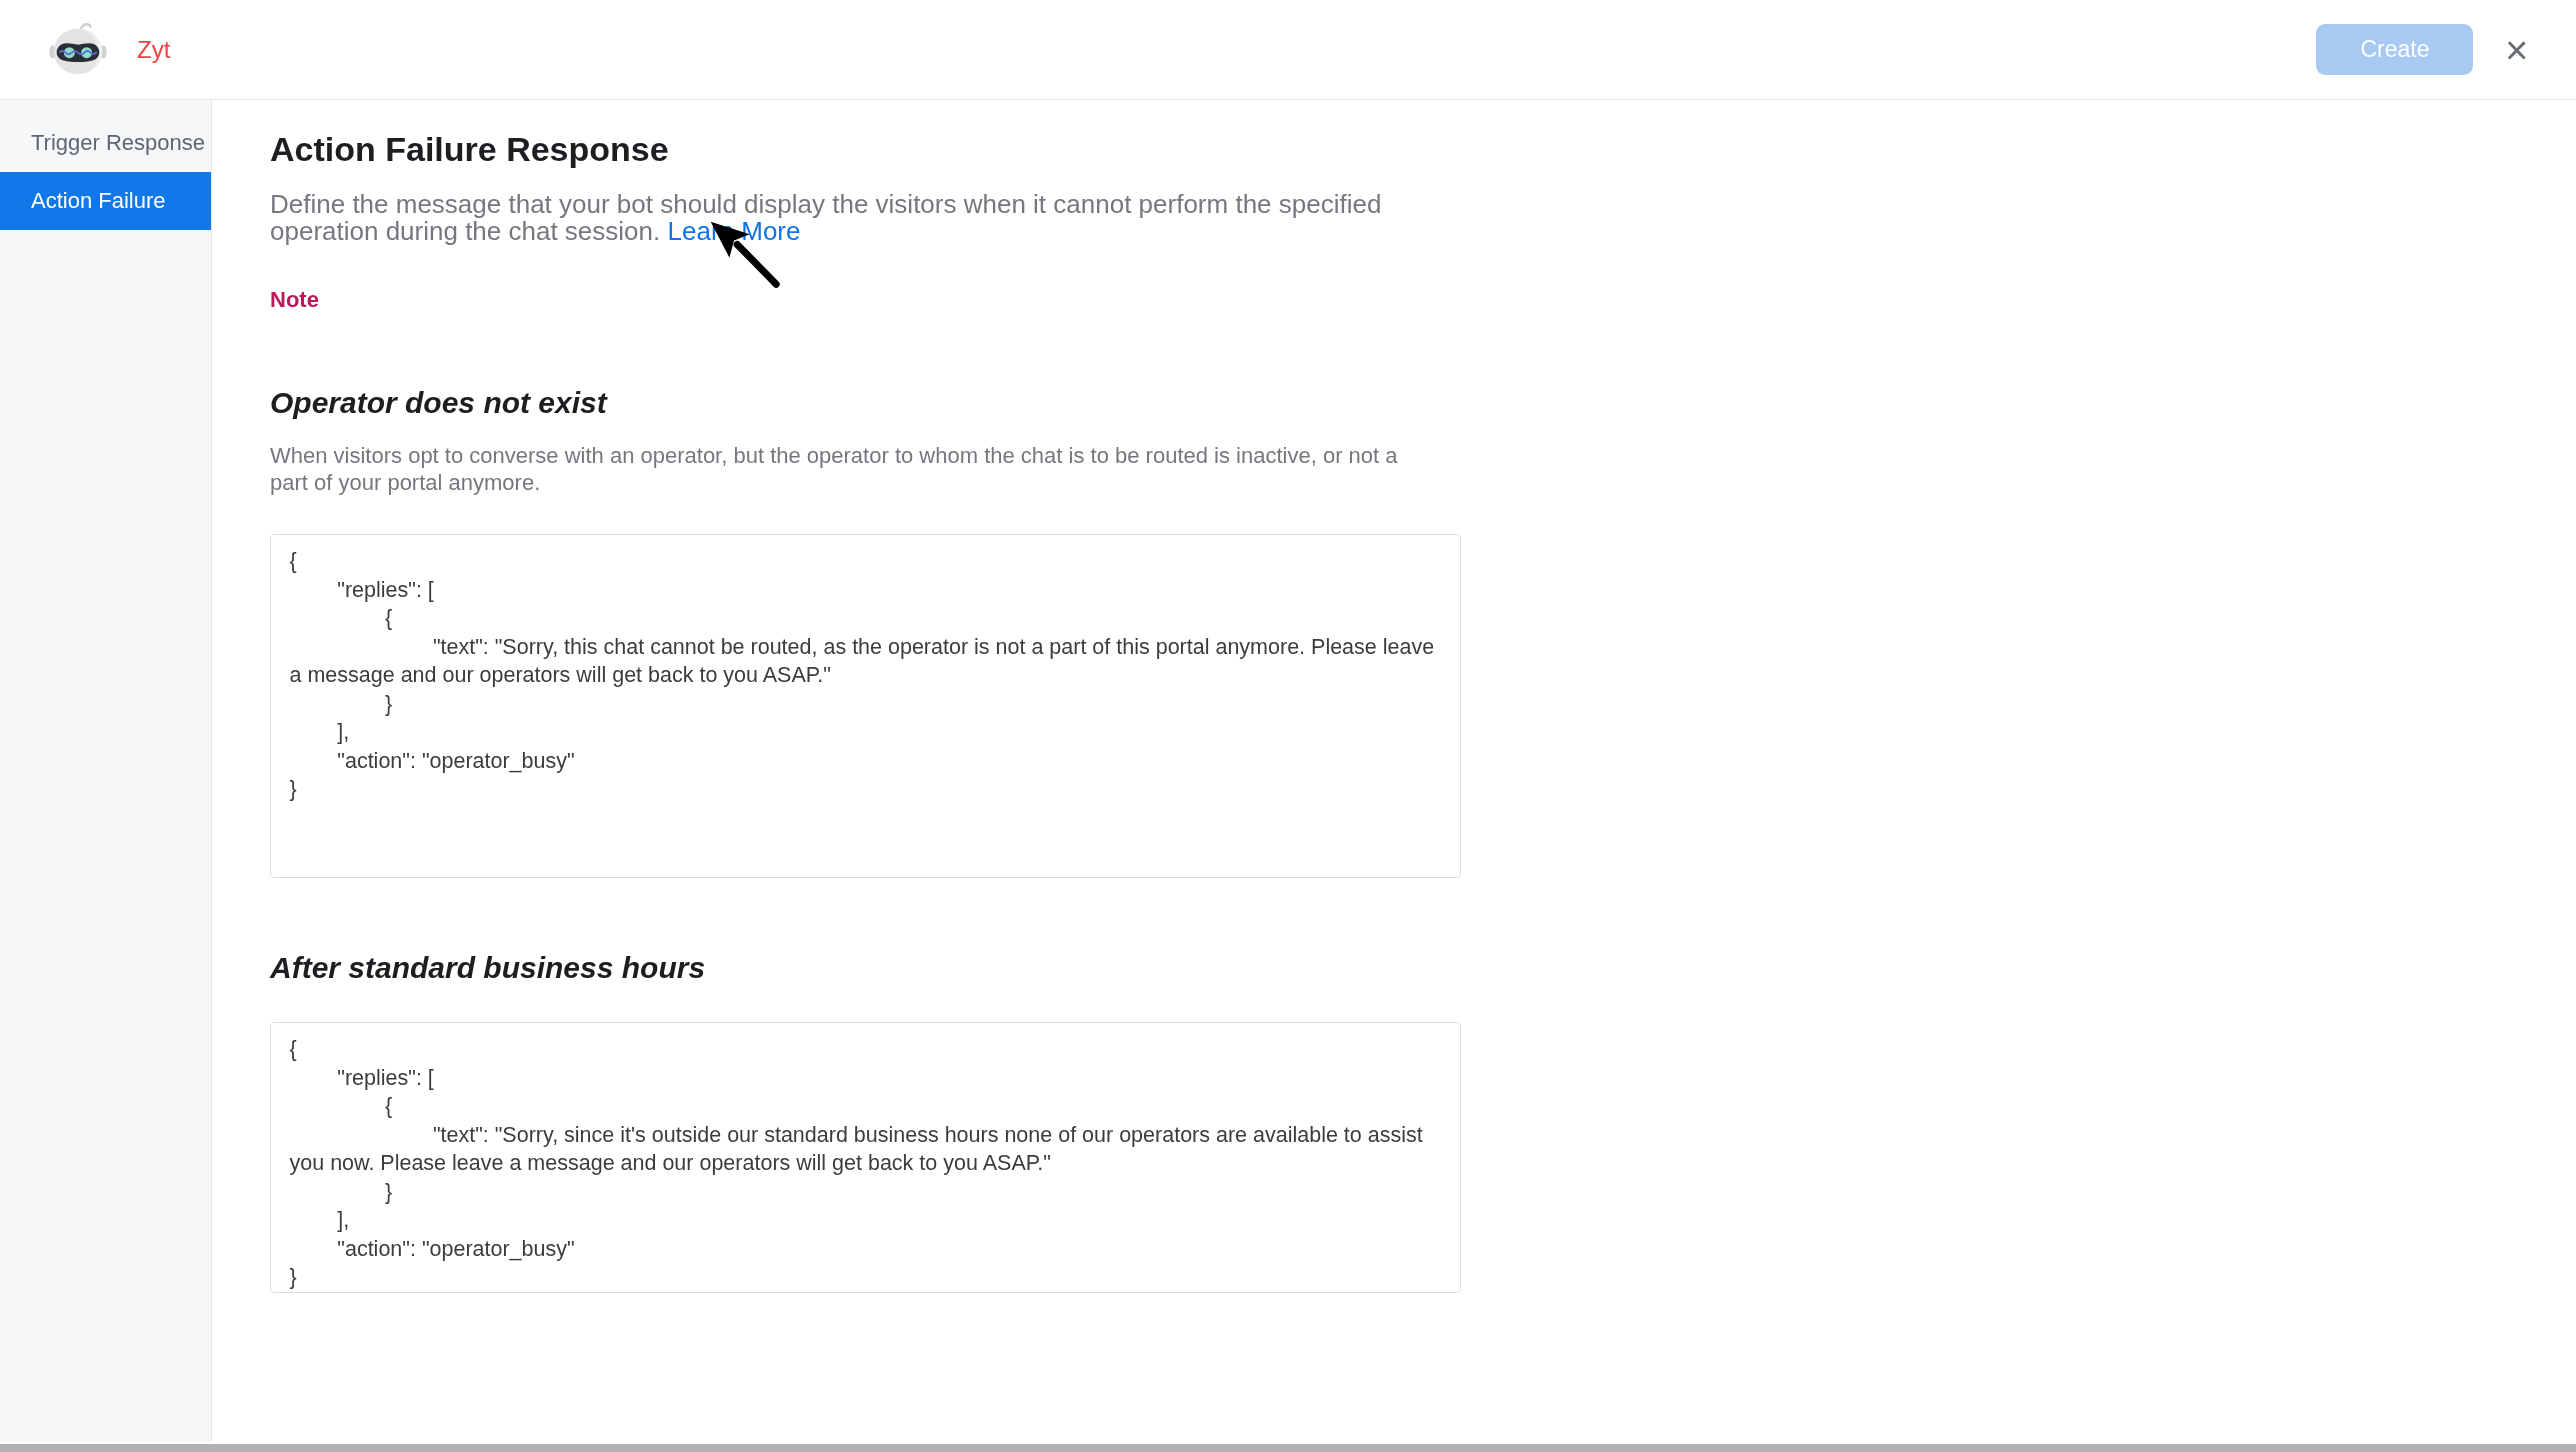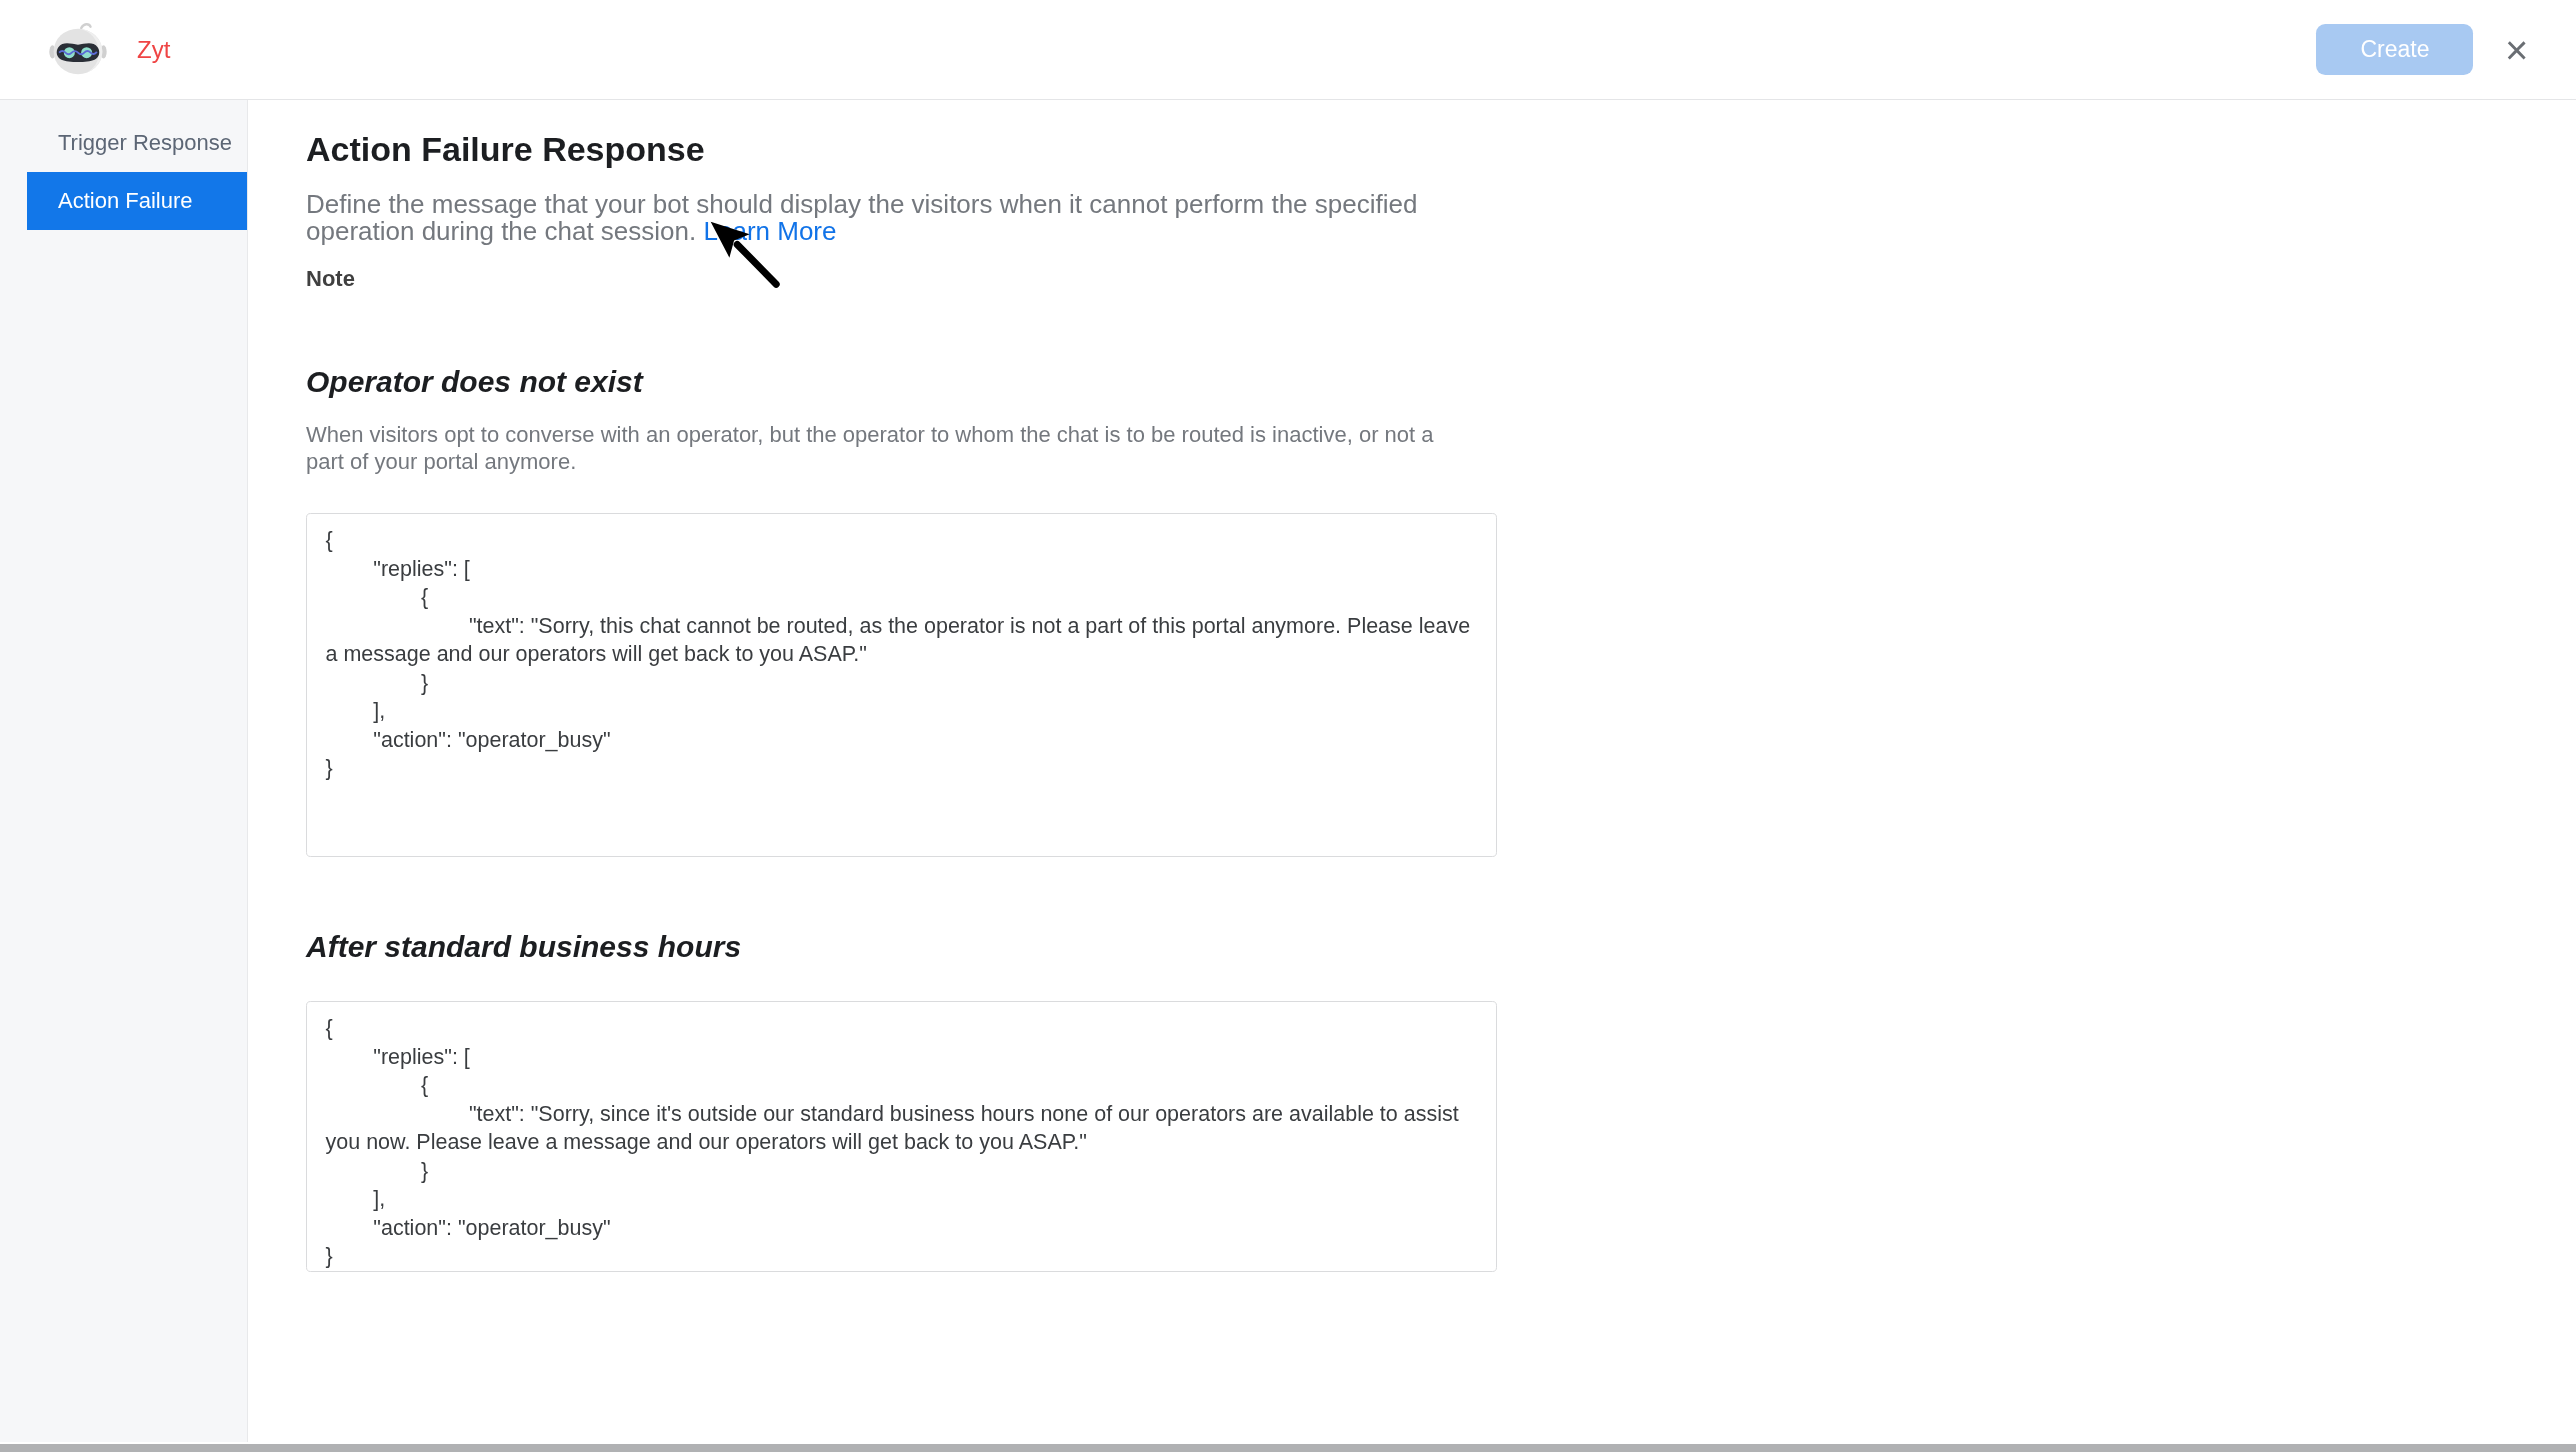--- a/index.html
+++ b/index.html
@@ -36,41 +36,41 @@
     font-family:inherit;cursor:default;
   }
   .close-btn{
     font-size:40px;color:#6a6e73;line-height:1;font-weight:400;cursor:pointer;
     user-select:none;padding:0 4.6px;
   }
 
   
   .body{display:flex;height:1342px;}
   .sidebar{
-    width:248px;flex-shrink:0;background:var(--sidebar-bg);
-    border-right:1.5px solid #e8e9eb;padding-top:14px;padding-left:27px;
+    width:212px;flex-shrink:0;background:var(--sidebar-bg);
+    border-right:1.5px solid #e8e9eb;padding-top:14px;
   }
   .side-item{
     height:58px;line-height:58px;padding-left:31px;
     font-size:22px;color:#5c6675;cursor:pointer;white-space:nowrap;
   }
   .side-item.active{background:var(--accent-blue);color:#ffffff;}
 
   .main{flex:1;padding-left:58px;position:relative;overflow:hidden;}
 
   .page-title{
     margin:32px 0 0;font-size:34px;line-height:35px;font-weight:600;
     color:var(--heading-text);
   }
   .desc{
     margin:24px 0 0;font-size:26px;line-height:27px;color:var(--body-text);
     max-width:1196px;
   }
   .learn-more{color:var(--link-blue);text-decoration:none;cursor:pointer;}
-  .note-title{margin:21px 0 0;font-size:22px;line-height:26px;font-weight:600;color:#404040;}
+  .note-title{margin:42px 0 0;font-size:22px;line-height:26px;font-weight:600;color:#be185d;}
   .note-body{margin:18.5px 0 0;font-size:22px;line-height:26px;color:var(--body-text);}
 
   .section-heading{
     margin:74px 0 0;font-size:30px;line-height:32px;font-weight:600;
     color:var(--heading-text);
     font-style:italic;
   }
   .sec-desc{
     margin:23px 0 0;font-size:22px;line-height:27px;color:var(--body-text);
     max-width:1131px;

